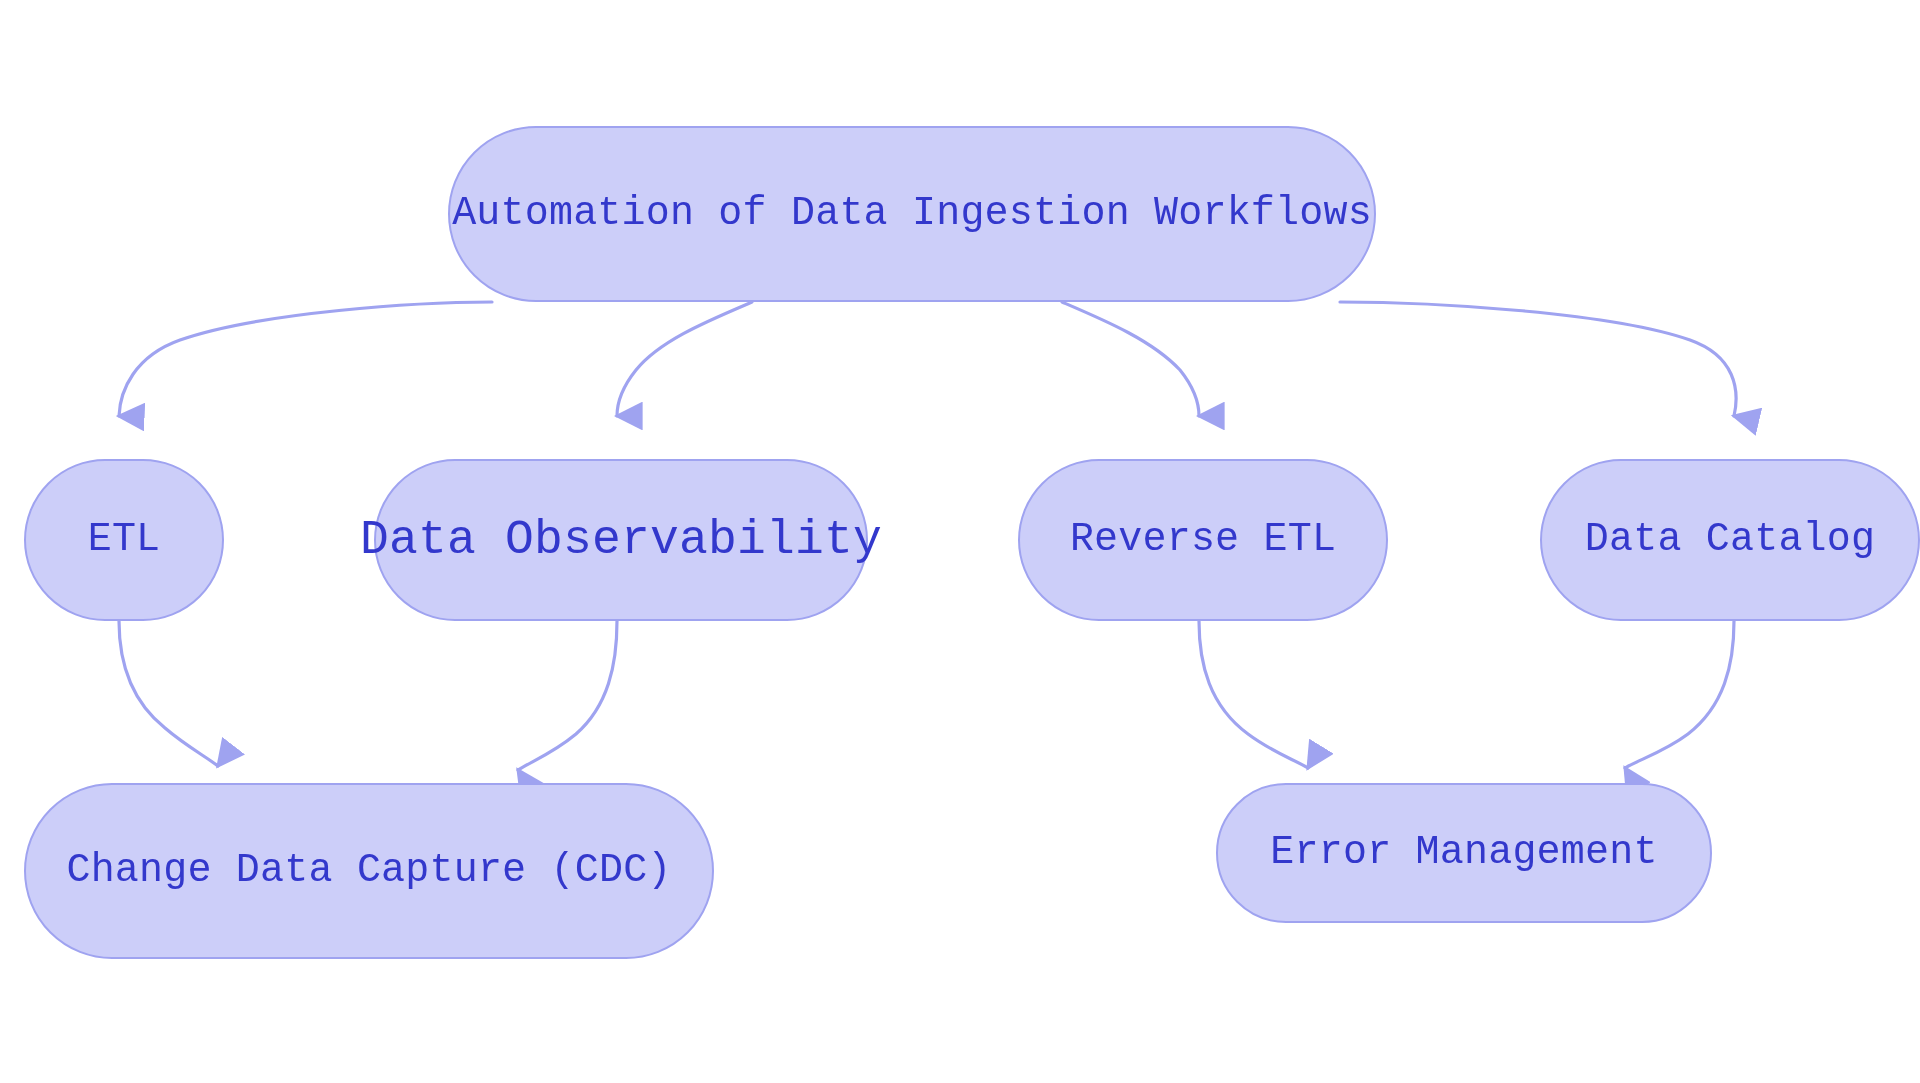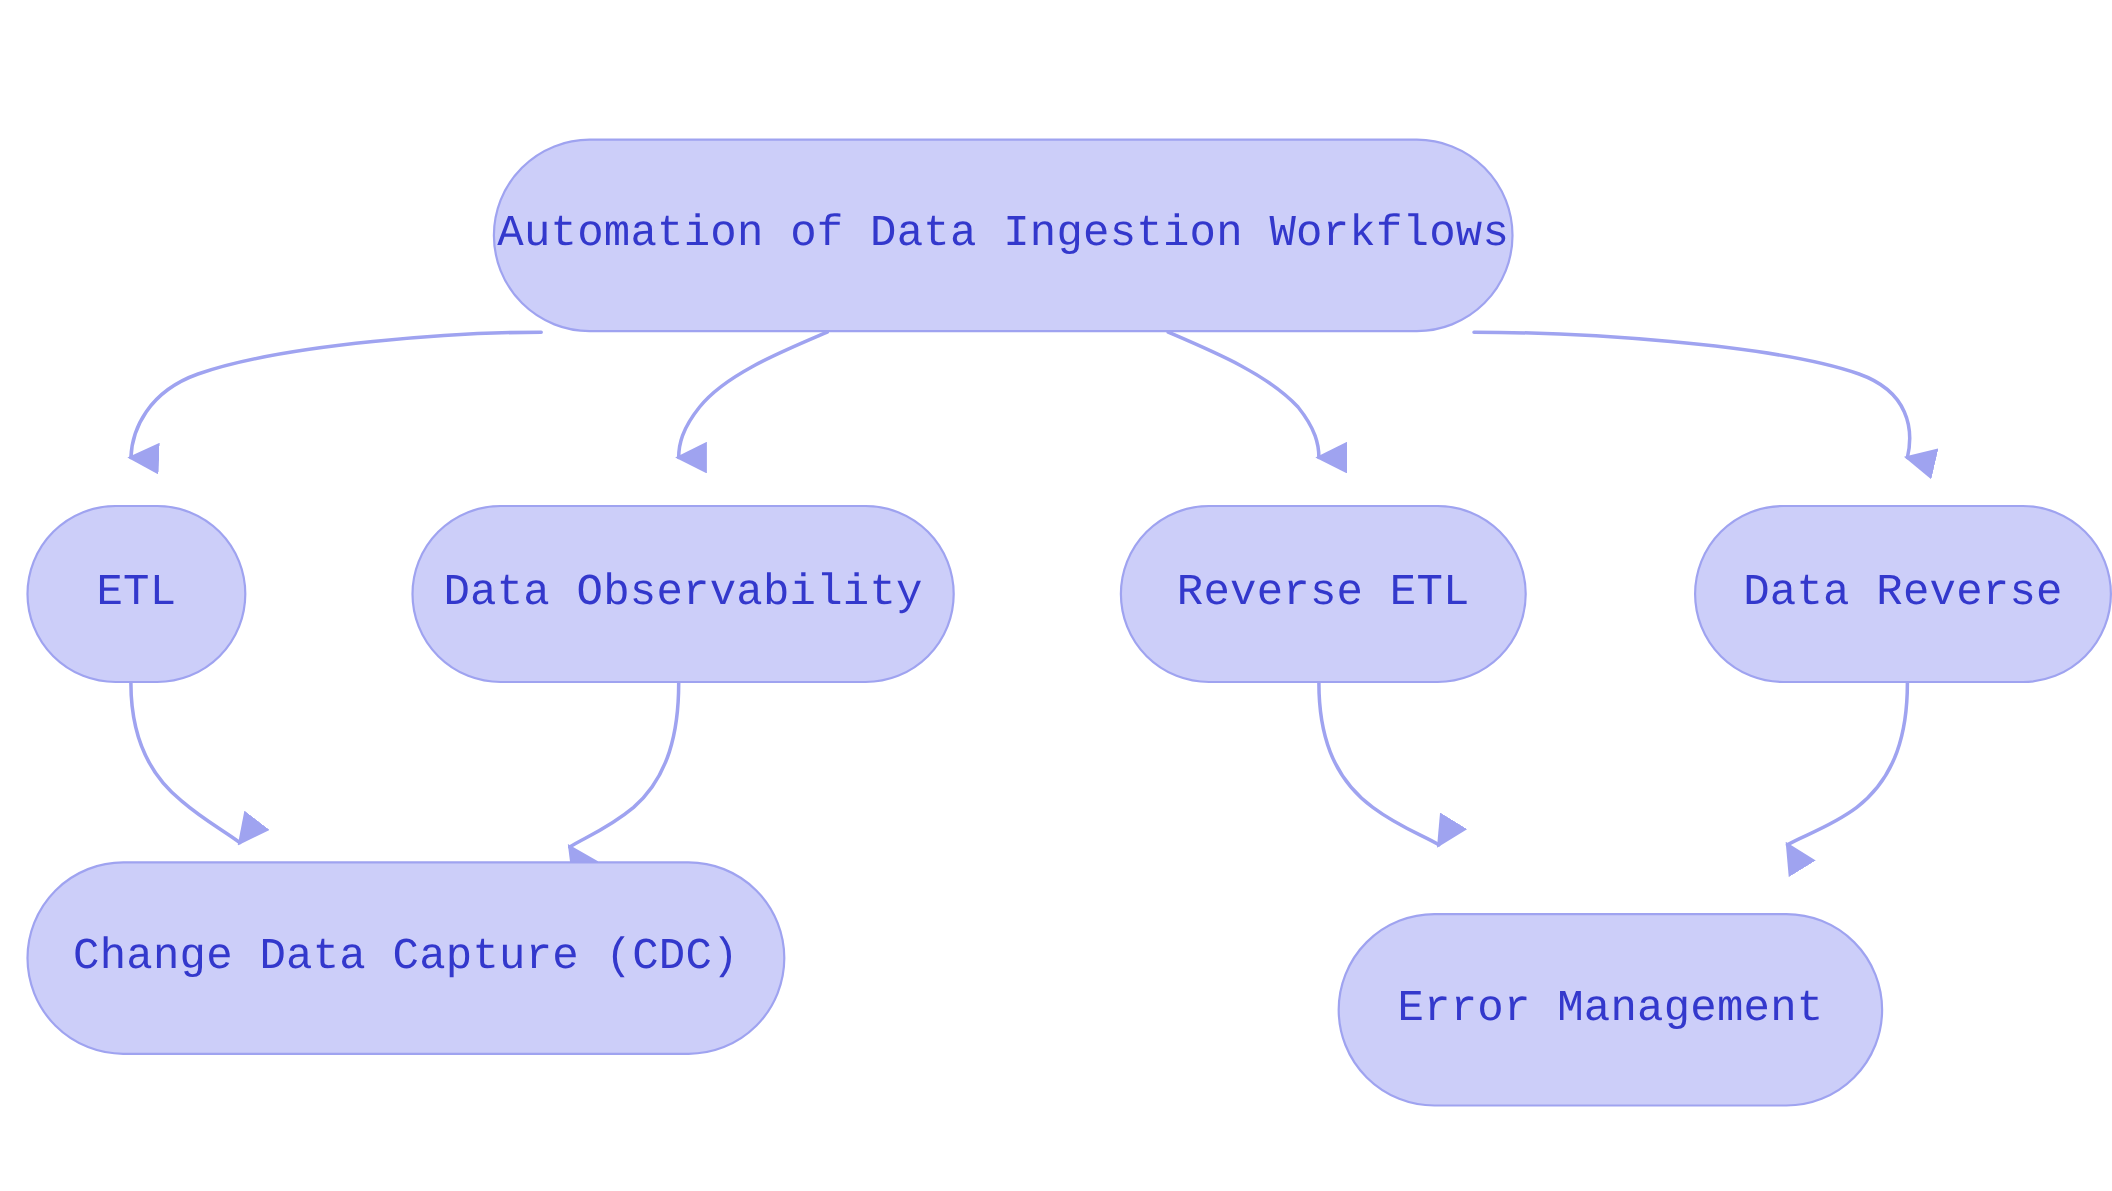--- a/index.html
+++ b/index.html
@@ -69,21 +69,21 @@
   }
   #node-etl .node-label { font-size: 40px; }
 
   #node-data-observability {
     left: 374px;
     top: 459px;
     width: 494px;
     height: 162px;
     font-size: 40px;
   }
-  #node-data-observability .node-label { font-size: 40px; }
+  #node-data-observability .node-label { font-size: 48px; }
 
   #node-reverse-etl {
     left: 1018px;
     top: 459px;
     width: 370px;
     height: 162px;
     font-size: 40px;
   }
   #node-reverse-etl .node-label { font-size: 40px; }
 
@@ -104,23 +104,22 @@
     height: 176px;
     font-size: 40px;
     align-items: center;
   }
   #node-cdc .node-label { font-size: 40px; }
 
   #node-error-management {
     left: 1216px;
     top: 783px;
     width: 496px;
-    height: 176px;
+    height: 140px;
     font-size: 40px;
-    margin-top: 47px;
   }
   #node-error-management .node-label { font-size: 40px; }
 </style>
 </head>
 <body>
 
 <div id="diagram-root">
 
   <svg id="edge-layer" viewBox="0 0 1920 1083" width="1920" height="1083" xmlns="http://www.w3.org/2000/svg">
     <defs>
@@ -159,21 +158,21 @@
 
   <div class="flow-node" id="node-data-observability">
     <span class="node-label">Data Observability</span>
   </div>
 
   <div class="flow-node" id="node-reverse-etl">
     <span class="node-label">Reverse ETL</span>
   </div>
 
   <div class="flow-node" id="node-data-catalog">
-    <span class="node-label">Data Reverse</span>
+    <span class="node-label">Data Catalog</span>
   </div>
 
   <div class="flow-node" id="node-cdc">
     <span class="node-label">Change Data Capture (CDC)</span>
   </div>
 
   <div class="flow-node" id="node-error-management">
     <span class="node-label">Error Management</span>
   </div>
 

